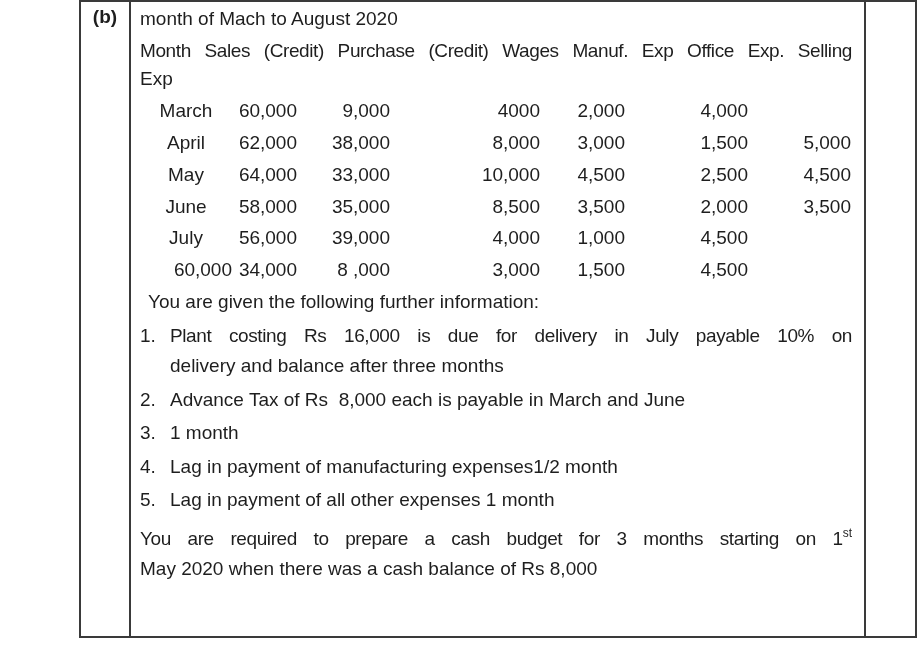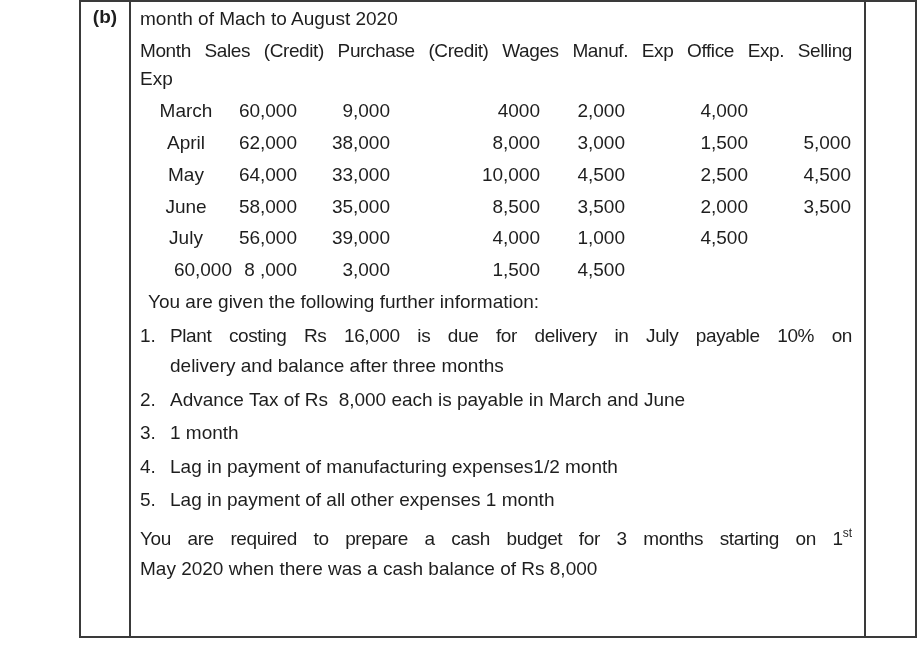--- a/index.html
+++ b/index.html
@@ -125,20 +125,21 @@
         <div class="row">
           <div class="c c-month">July</div>
           <div class="c">56,000</div>
           <div class="c">39,000</div>
           <div class="c">4,000</div>
           <div class="c">1,000</div>
           <div class="c">4,500</div>
         </div>
         <div class="row">
           <div class="c">60,000</div>
+          <div class="c">34,000</div>
           <div class="c">8 ,000</div>
           <div class="c">3,000</div>
           <div class="c">1,500</div>
           <div class="c">4,500</div>
         </div>
       </div>
 
       <div class="given">You are given the following further information:</div>
 
       <div class="note">

